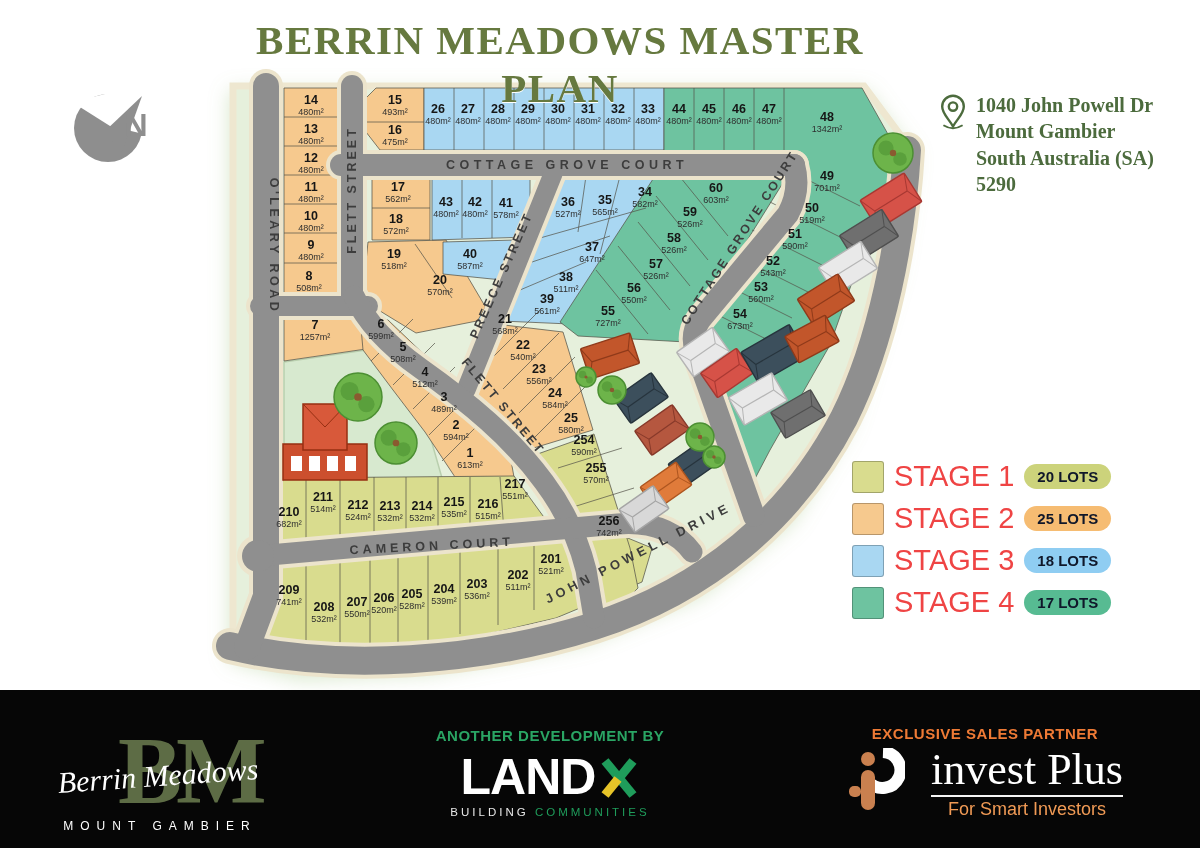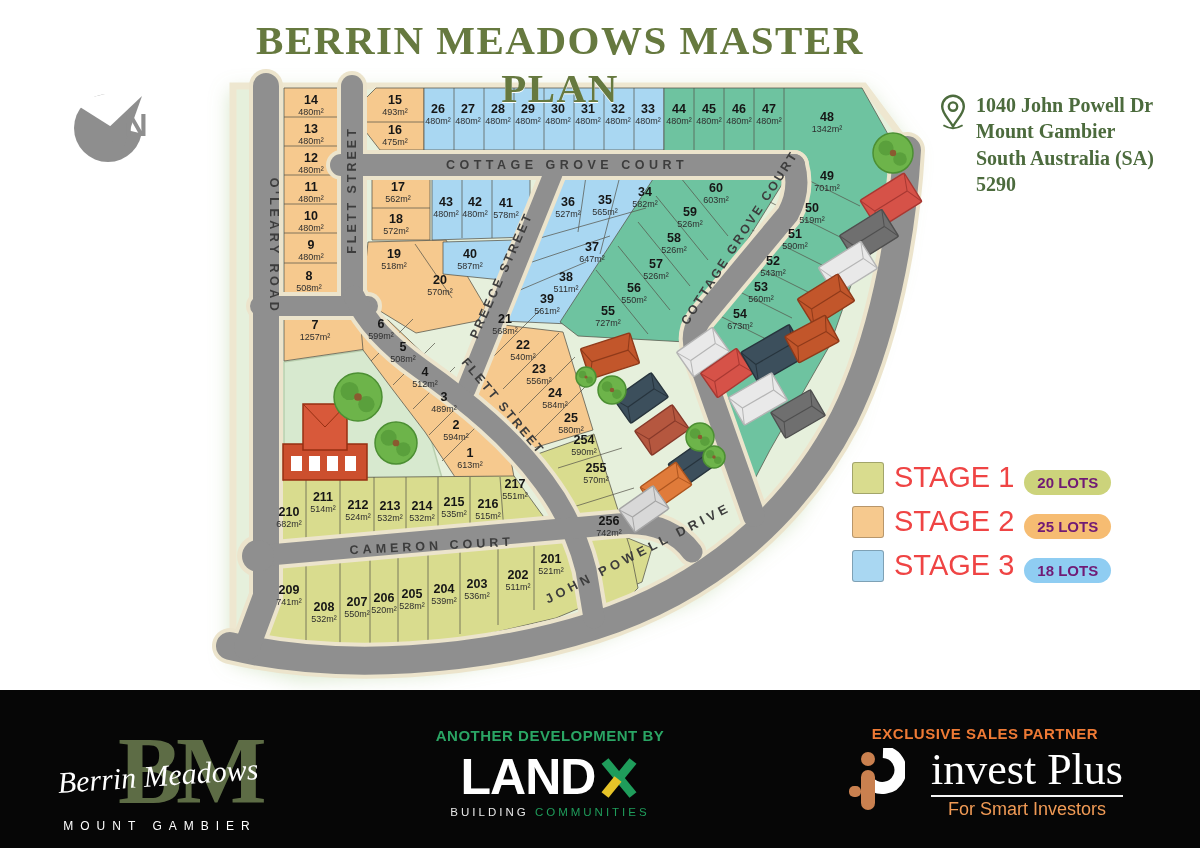--- a/index.html
+++ b/index.html
@@ -9,21 +9,21 @@
          font-weight:800;font-size:41px;letter-spacing:1.5px;color:#66793f;
          font-family:Liberation Serif, serif;text-shadow:0 1px 0 #fff;}
   #address{position:absolute;left:938px;top:92px;width:250px;display:flex;gap:8px;}
   #address .pin{flex:0 0 30px;margin-top:2px;}
   #address .lines{font-family:"Liberation Serif",serif;font-weight:bold;font-size:20px;
                   line-height:1.32;color:#4c6b3d;}
   #legend{position:absolute;left:852px;top:460px;display:flex;flex-direction:column;gap:9px;}
   .lrow{display:flex;align-items:center;gap:10px;}
   .swatch{width:30px;height:30px;border-radius:3px;border:1px solid rgba(0,0,0,.25);}
   .stage-label{font-size:29px;color:#ef4444;}
-  .pill{padding:4px 13px;border-radius:16px;font-weight:bold;font-size:15px;color:#701a75;margin-top:10px;}
+  .pill{padding:4px 13px;border-radius:16px;font-weight:bold;font-size:15px;color:#0f172a;}
   #compass{position:absolute;left:60px;top:80px;}
   
   #footer{position:absolute;left:0;top:690px;width:1200px;height:158px;background:#060606;
           display:flex;align-items:center;}
   .fcol{display:flex;flex-direction:column;align-items:center;}
   #bm{width:330px;position:relative;height:125px;}
   #bm .mono{position:absolute;left:118px;top:8px;font-family:"Liberation Serif",serif;
             font-weight:bold;font-size:96px;color:#5d6c45;letter-spacing:-6px;}
   #bm .script{position:absolute;left:18px;top:52px;width:280px;text-align:center;
               font-family:"Liberation Serif",serif;font-style:italic;font-size:30px;
@@ -473,20 +473,25 @@
   <div class="lrow">
     <div class="swatch" style="background: rgb(246, 201, 142);"></div>
     <div class="stage-label">STAGE 2</div>
     <div class="pill" style="background: rgb(246, 188, 114);">25 LOTS</div>
   </div>
   <div class="lrow">
     <div class="swatch" style="background: rgb(169, 215, 242);"></div>
     <div class="stage-label">STAGE 3</div>
     <div class="pill" style="background: rgb(143, 205, 242);">18 LOTS</div>
   </div>
+  <div class="lrow">
+    <div class="swatch" style="background: rgb(110, 195, 160);"></div>
+    <div class="stage-label">STAGE 4</div>
+    <div class="pill" style="background: rgb(87, 187, 146);">17 LOTS</div>
+  </div>
 </div>
 
 <div id="footer">
   <div id="bm">
     <div class="mono">BM</div>
     <div class="script">Berrin Meadows</div>
     <div class="sub">MOUNT GAMBIER</div>
   </div>
   <div id="dev" class="fcol">
     <div class="head">ANOTHER DEVELOPMENT BY</div>

